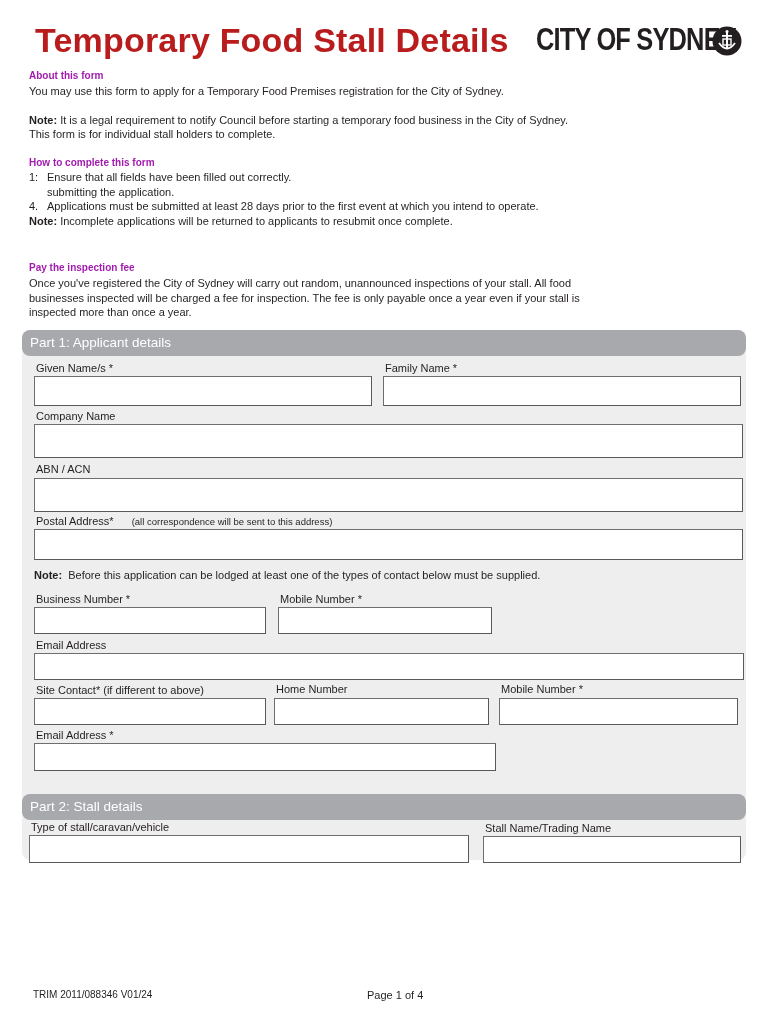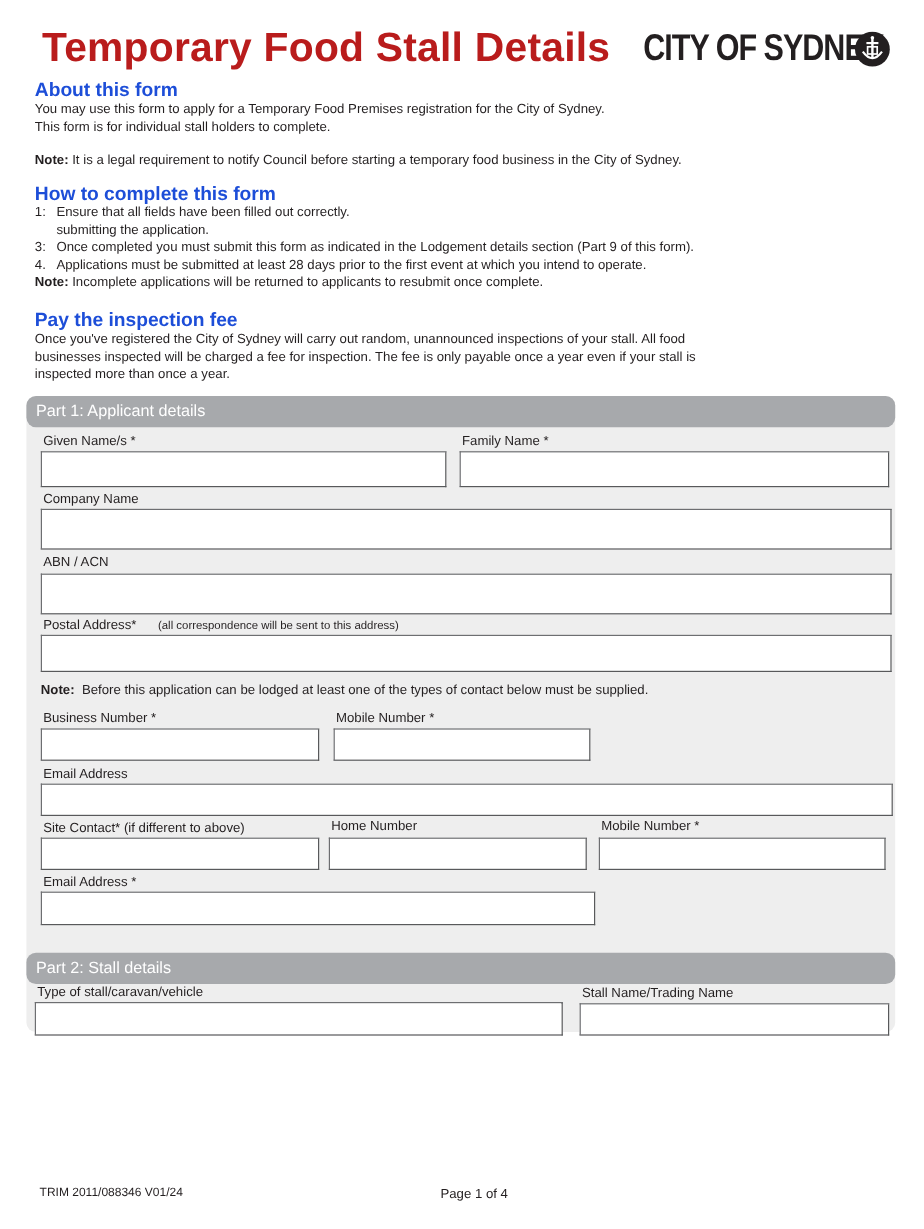--- a/index.html
+++ b/index.html
@@ -16,21 +16,21 @@
   .logo {
     left: 536px; top: 20px; height: 40px; display: flex; align-items: center;
   }
   .logo-text {
     font-family: "Liberation Sans", sans-serif; font-weight: bold;
     font-size: 31px; letter-spacing: -1px; transform: scaleX(0.82);
     transform-origin: left center; color: #231f20; white-space: nowrap;
   }
   .logo-crest { position: absolute; left: 176px; top: 6px; width: 30px; height: 30px; }
   h2.sec {
-    margin: 0; font-size: 16px; font-weight: bold; color: #1d4ed8; line-height: 16px;
+    margin: 0; font-size: 10px; font-weight: bold; color: #a21caf; line-height: 16px;
   }
   p.txt { margin: 0; font-size: 11px; line-height: 14.5px; color: #231f20; }
   .big { font-size: 13px; line-height: 16px; }
   .panel {
     left: 22px; top: 330px; width: 724px; height: 530px;
     background: #eeeeee; border-radius: 8px;
   }
   .bar {
     position: absolute; left: 0; width: 724px; height: 26px;
     background: #a7a9ac; border-radius: 8px; color: #ffffff;
@@ -58,30 +58,29 @@
     <rect x="10" y="9" width="10" height="1.8" fill="#fff"></rect>
     <rect x="11" y="13" width="8" height="6" fill="none" stroke="#fff" stroke-width="1.4"></rect>
     <path d="M7 17 Q15 28 23 17" fill="none" stroke="#fff" stroke-width="1.8"></path>
     <circle cx="15" cy="5.5" r="1.5" fill="#fff"></circle>
   </svg>
 </div>
 
 <div class="abs" style="left:29px; top:68px; width:720px;">
   <h2 class="sec">About this form</h2>
   <p class="txt">You may use this form to apply for a Temporary Food Premises registration for the City of Sydney.</p>
+  <p class="txt" style="margin-top:14px;"><b>Note:</b><span> It is a legal requirement to notify Council before starting a temporary food business in the City of Sydney.</span></p>
   <p class="txt">This form is for individual stall holders to complete.</p>
-  <p class="txt" style="margin-top:14px;"><b>Note:</b><span> It is a legal requirement to notify Council before starting a temporary food business in the City of Sydney.</span></p>
 </div>
 
 <div class="abs" style="left:29px; top:155px; width:720px;">
   <h2 class="sec">How to complete this form</h2>
   <div style="margin-top:-1px;">
     <p class="txt"><span style="display:inline-block;width:18px;">1:</span><span>Ensure that all fields have been filled out correctly.</span></p>
     <p class="txt" style="padding-left:18px;">submitting the application.</p>
-    <p class="txt"><span style="display:inline-block;width:18px;">3:</span><span>Once completed you must submit this form as indicated in the Lodgement details section (Part 9 of this form).</span></p>
     <p class="txt"><span style="display:inline-block;width:18px;">4.</span><span>Applications must be submitted at least 28 days prior to the first event at which you intend to operate.</span></p>
     <p class="txt"><b>Note:</b><span> Incomplete applications will be returned to applicants to resubmit once complete.</span></p>
   </div>
 </div>
 
 <div class="abs" style="left:29px; top:260px; width:730px;">
   <h2 class="sec">Pay the inspection fee</h2>
   <p class="txt big">Once you've registered the City of Sydney will carry out random, unannounced inspections of your stall. All food</p>
   <p class="txt big">businesses inspected will be charged a fee for inspection. The fee is only payable once a year even if your stall is</p>
   <p class="txt big">inspected more than once a year.</p>

